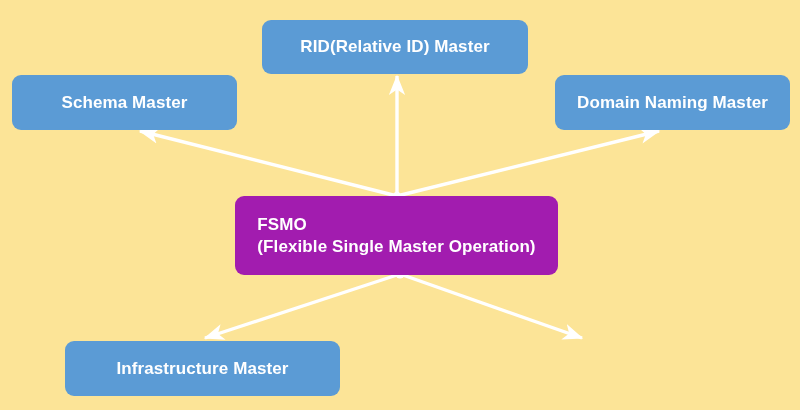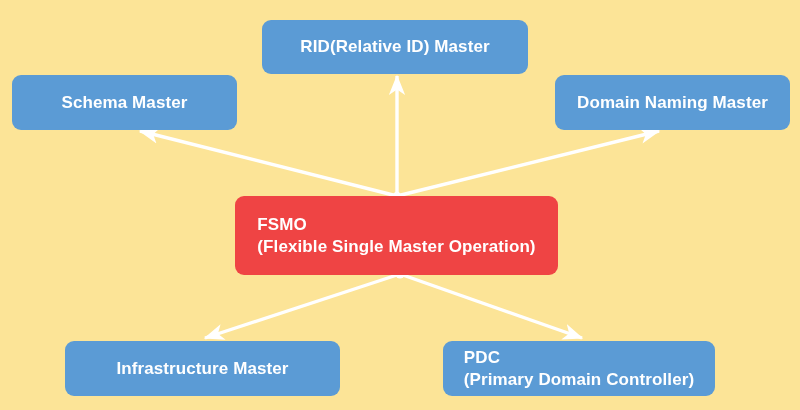--- a/index.html
+++ b/index.html
@@ -38,21 +38,21 @@
     color: #ffffff;
     font-weight: bold;
     line-height: 1.25;
     letter-spacing: 0.1px;
     z-index: 2;
   }
   .node-blue {
     background: #5b9bd5;
   }
   .node-green {
-    background: #ef4444;
+    background: #a21caf;
   }
   .node-label {
     display: block;
     padding: 0 10px;
     white-space: pre-line;
   }
   
   #node-rid       { left: 262px; top: 20px;  width: 266px; height: 54px; font-size: 17px; }
   #node-schema    { left: 12px;  top: 75px;  width: 225px; height: 55px; font-size: 17px; }
   #node-domain    { left: 555px; top: 75px;  width: 235px; height: 55px; font-size: 17px; }
@@ -100,18 +100,14 @@
 
   <div class="node node-green" id="node-fsmo">
     <span class="node-label">FSMO
 (Flexible Single Master Operation)</span>
   </div>
 
   <div class="node node-blue" id="node-infra">
     <span class="node-label">Infrastructure Master</span>
   </div>
 
-  <div class="node node-blue" id="node-pdc">
-    <span class="node-label">PDC
-(Primary Domain Controller)</span>
-  </div>
 
 </div>
 
 </body></html>

